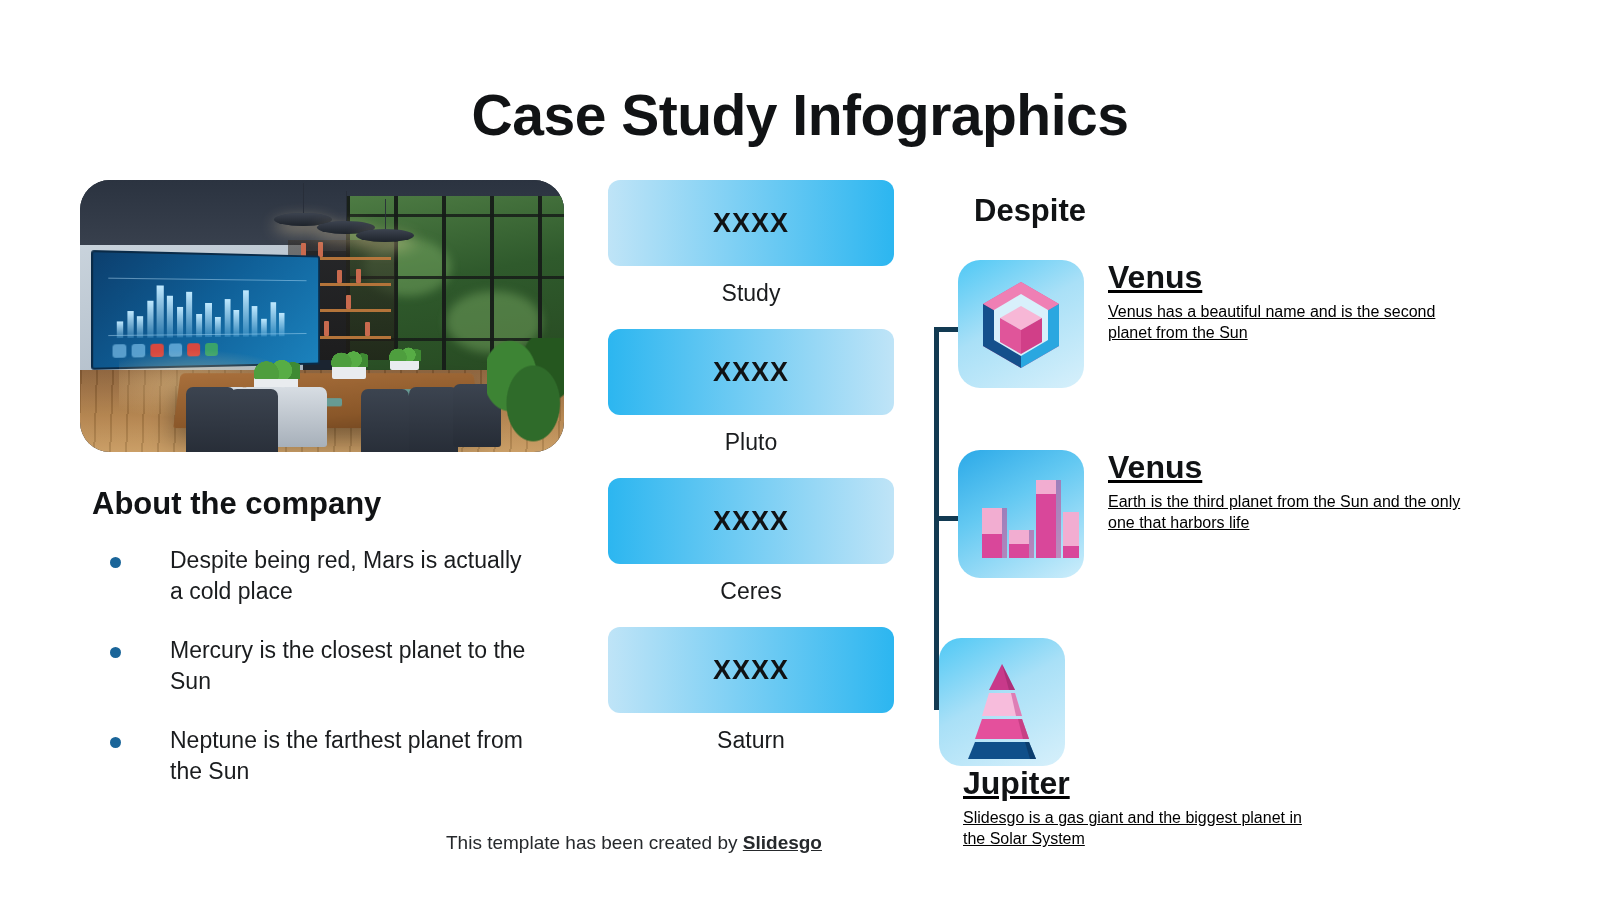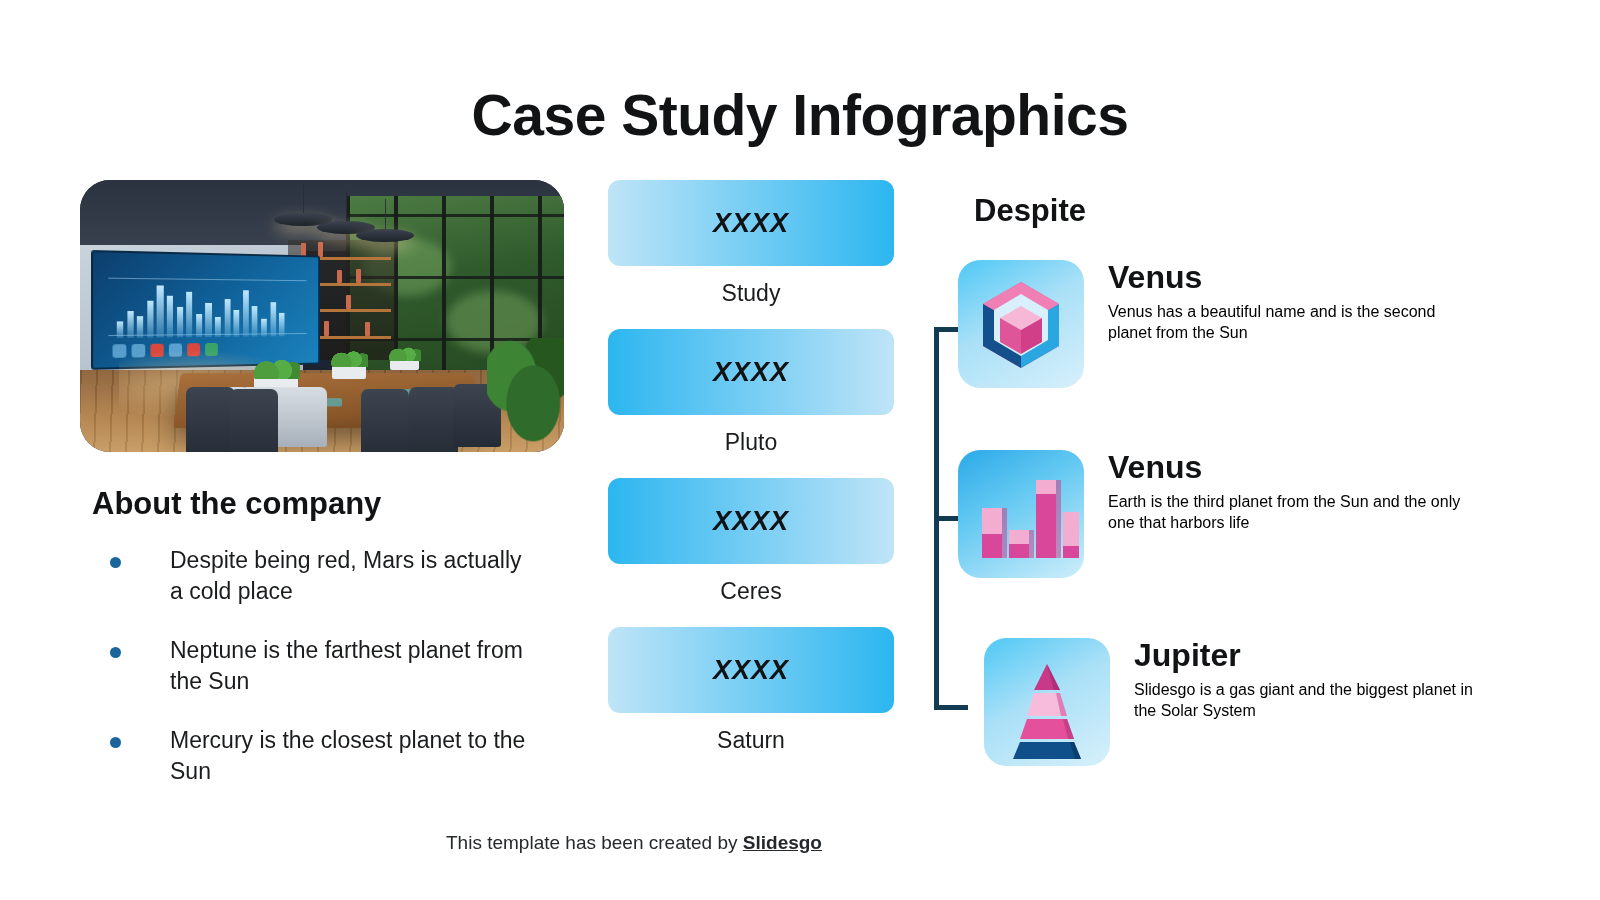--- a/index.html
+++ b/index.html
@@ -213,21 +213,20 @@
     width: 286px;
     height: 86px;
     border-radius: 12px;
     display: flex;
     align-items: center;
     justify-content: center;
     font-size: 27px;
     font-weight: 700;
     letter-spacing: 1px;
     color: #101214;
-    font-style: italic;
   }
   .bar-pill.ltr { background: linear-gradient(90deg, #bfe4f7 0%, #2cb6f0 100%); }
   .bar-pill.rtl { background: linear-gradient(90deg, #2cb6f0 0%, #bfe4f7 100%); }
   .bar-label {
     margin-top: 14px;
     text-align: center;
     font-size: 23px;
     color: #1a1c1e;
   }
 
@@ -254,24 +253,25 @@
   }
   .connector .hline {
     position: absolute; left: 0; width: 34px; height: 5px;
     background: #123a52;
   }
 
   .service-row {
     position: absolute;
     display: flex;
     align-items: flex-start;
+    text-decoration: underline;
   }
   .service-row.r1 { left: 958px; top: 260px; }
   .service-row.r2 { left: 958px; top: 450px; }
-  .service-row.r3 { left: 984px; top: 638px; }
+  .service-row.r3 { left: 939px; top: 638px; flex-direction: column; }
 
   .svc-icon {
     flex: 0 0 auto;
     position: relative;
     width: 126px;
     height: 128px;
     border-radius: 22px;
     overflow: hidden;
   }
   .svc-icon.bg-a { background: linear-gradient(150deg, #4fc8f5 0%, #a9e0f7 45%, #d7f0fb 100%); }
@@ -390,25 +390,25 @@
   </div>
 
   <div class="about-title">About the company</div>
   <div class="about-list">
     <div class="about-item">
       <span class="bullet-dot"></span>
       <span class="about-text">Despite being red, Mars is actually a cold place</span>
     </div>
     <div class="about-item">
       <span class="bullet-dot"></span>
-      <span class="about-text">Neptune is the farthest planet from the Sun</span>
+      <span class="about-text">Mercury is the closest planet to the Sun</span>
     </div>
     <div class="about-item">
       <span class="bullet-dot"></span>
-      <span class="about-text">Mercury is the closest planet to the Sun</span>
+      <span class="about-text">Neptune is the farthest planet from the Sun</span>
     </div>
   </div>
 
   <div class="bars-col">
     <div class="bar-group">
       <div class="bar-pill ltr">XXXX</div>
       <div class="bar-label">Study</div>
     </div>
     <div class="bar-group">
       <div class="bar-pill rtl">XXXX</div>

